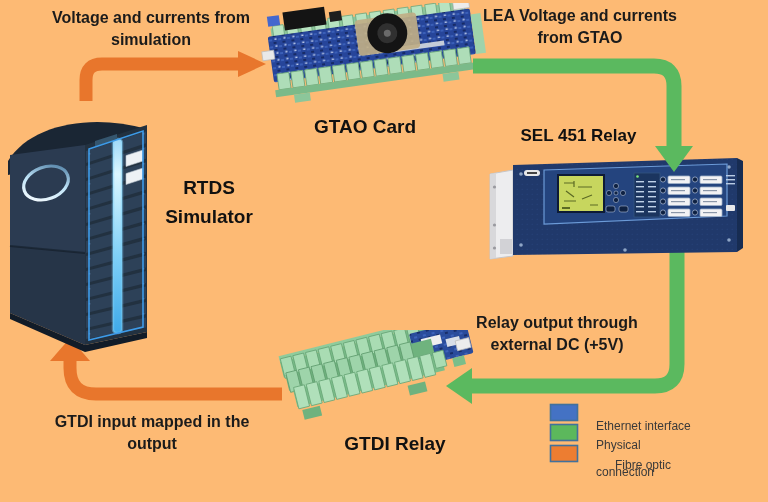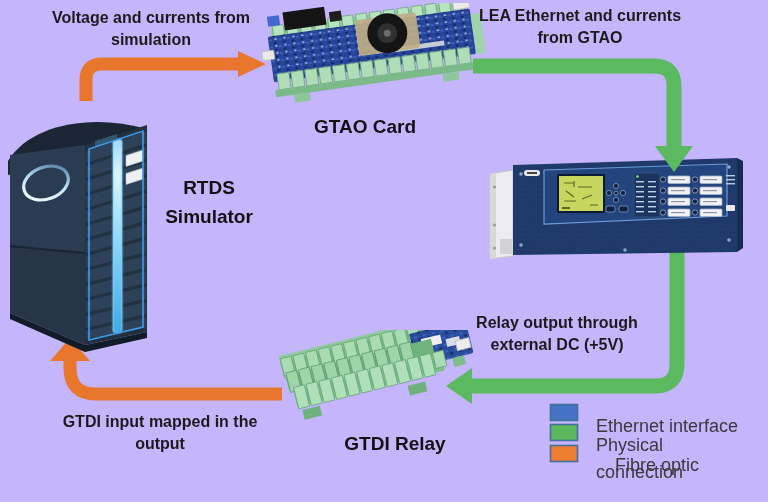--- a/index.html
+++ b/index.html
@@ -1,29 +1,29 @@
 <!DOCTYPE html>
 <html><head>
 <meta charset="utf-8">
 <style>
   html,body{margin:0;padding:0;background:#fff;}
   #stage{
-    position:relative;width:768px;height:502px;background:#c4b5fd;overflow:hidden;
+    position:relative;width:768px;height:502px;background:#fdba74;overflow:hidden;
     font-family:"Liberation Sans",sans-serif;
   }
   .abs{position:absolute;}
   .flow-label{
     position:absolute;text-align:center;font-weight:bold;color:#1b1b1b;
     font-size:16px;line-height:22px;letter-spacing:0;
   }
   .dev-label{
     position:absolute;text-align:center;font-weight:bold;color:#111;
   }
   .legend-text{
-    position:absolute;font-size:18px;line-height:18px;color:#3a3a3a;
+    position:absolute;font-size:12px;line-height:18px;color:#3a3a3a;
   }
   svg{display:block;}
 </style>
 </head>
 <body>
 
 <div id="stage">
 
   <svg class="abs" style="left:0;top:0" width="768" height="502">
 
@@ -337,41 +337,42 @@
       <polygon points="655,146 693,146 674,172" fill="#5BB95F"></polygon>
     </g>
   </svg>
 
   <div class="flow-label" style="left:28px;top:7px;width:246px">
     <span>Voltage and currents from</span><br>
     <span>simulation</span>
   </div>
 
   <div class="flow-label" style="left:468px;top:5px;width:224px">
-    <span>LEA Ethernet and currents</span><br>
+    <span>LEA Voltage and currents</span><br>
     <span>from GTAO</span>
   </div>
 
   <div class="flow-label" style="left:452px;top:312px;width:210px">
     <span>Relay output through</span><br>
     <span>external DC (+5V)</span>
   </div>
 
-  <div class="flow-label" style="left:46px;top:411px;width:228px">
+  <div class="flow-label" style="left:38px;top:411px;width:228px">
     <span>GTDI input mapped in the</span><br>
     <span>output</span>
   </div>
 
   <div class="dev-label" style="left:149px;top:173px;width:120px;font-size:19px;line-height:29px">
     <span>RTDS</span><br>
     <span>Simulator</span>
   </div>
 
   <div class="dev-label" style="left:294px;top:116px;width:142px;font-size:19px">GTAO Card</div>
 
+  <div class="dev-label" style="left:506px;top:126px;width:145px;font-size:17px">SEL 451 Relay</div>
 
   <div class="dev-label" style="left:324px;top:433px;width:142px;font-size:19px">GTDI Relay</div>
 
   <div>
     <svg class="abs" style="left:549px;top:403px" width="30" height="20">
       <rect x="1.5" y="1.5" width="27" height="16" stroke="#41719C" stroke-width="1.6" fill="#4472C4"></rect>
     </svg>
     <svg class="abs" style="left:549px;top:423px" width="30" height="20">
       <rect x="1.5" y="1.5" width="27" height="16" stroke="#41719C" stroke-width="1.6" fill="#5CB85C"></rect>
     </svg>

